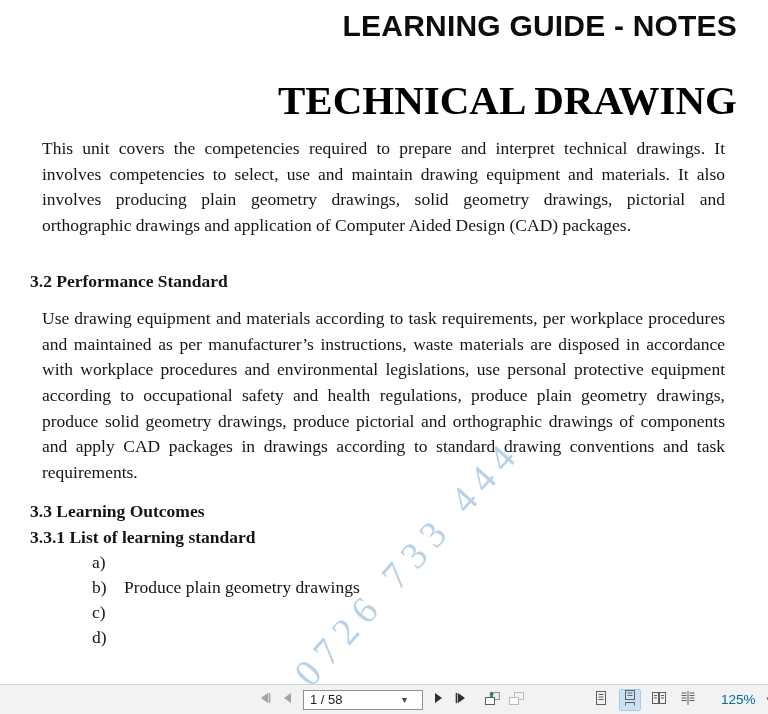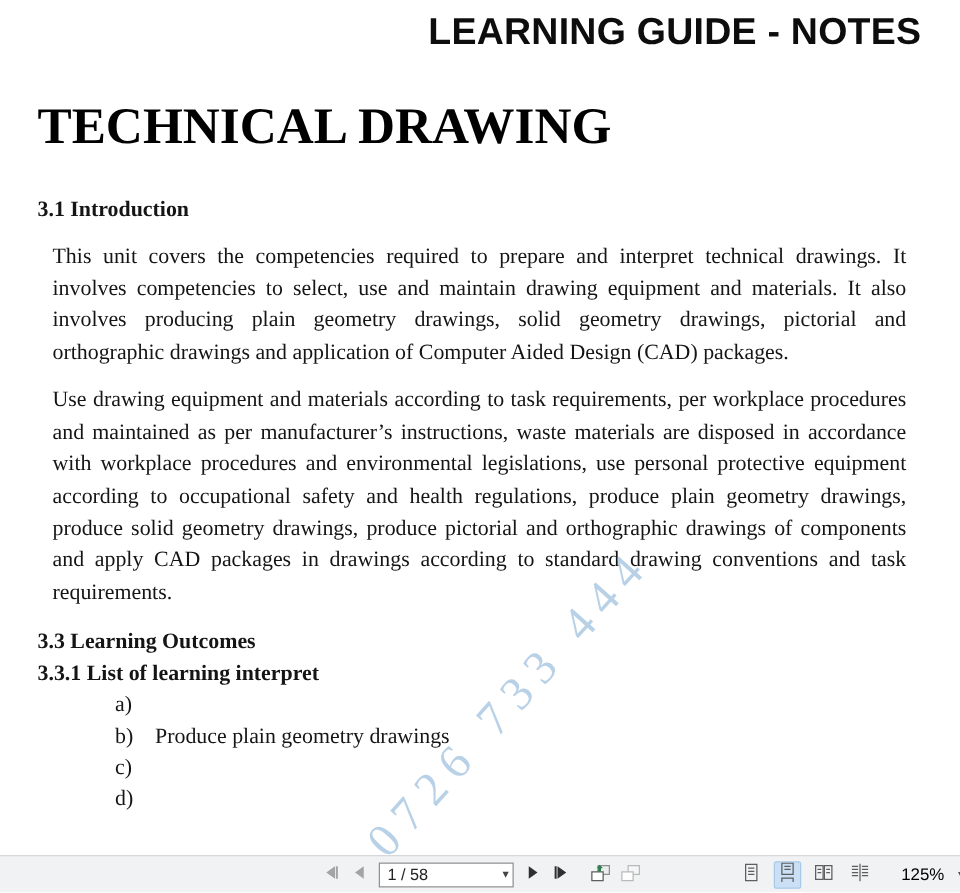--- a/index.html
+++ b/index.html
@@ -12,21 +12,21 @@
     position:absolute;left:0;top:0;right:0;bottom:30px;
     background:#ffffff;overflow:hidden;
   }
   .doc-inner{padding:8px 31px 0 30px;color:#151515;}
   .header-title{
     font-family:"Liberation Sans",sans-serif;font-weight:700;
     font-size:30px;line-height:36px;text-align:right;color:#0d0d0d;
     margin:0;letter-spacing:0.2px;
   }
   .main-title{
-    font-weight:700;font-size:41px;line-height:48px;text-align:left;
+    font-weight:700;font-size:41px;line-height:48px;text-align:right;
     color:#000;margin:32px 0 0 0;
   }
   .sec-heading{font-weight:700;font-size:17.5px;line-height:26px;margin:0;}
   .mt-s1{margin-top:30px;}
   .mt-s2{margin-top:29px;}
   .mt-s3{margin-top:4px;}
   .sec-body{
     font-size:17.5px;line-height:25.7px;text-align:justify;margin:12px;
   }
   .sub-heading{font-weight:700;font-size:17.5px;line-height:26px;margin:0;}
@@ -50,21 +50,21 @@
   }
   .nav-group{
     position:absolute;left:257px;top:0;height:29px;
     display:flex;align-items:center;gap:7px;
   }
   .tb-btn{
     width:16px;height:16px;display:flex;align-items:center;
     justify-content:center;cursor:default;background:none;border:none;padding:0;
   }
   .page-box{
-    width:108px;height:20px;background:#fff;border:1px solid #8f9091;
+    width:120px;height:20px;background:#fff;border:1px solid #8f9091;
     display:flex;align-items:center;box-sizing:border-box;
   }
   .page-box input{
     border:none;outline:none;width:92px;height:16px;font-size:13px;
     padding:0 0 0 6px;font-family:"Liberation Sans",sans-serif;color:#222;
     background:transparent;
   }
   .page-caret{font-size:10px;color:#444;line-height:10px;padding-right:3px;}
   .view-group{display:flex;align-items:center;gap:8px;margin-left:8px;}
   .layout-group{
@@ -73,38 +73,38 @@
   }
   .layout-btn{
     width:22px;height:22px;display:flex;align-items:center;justify-content:center;
     border:1px solid transparent;border-radius:2px;background:none;padding:0;
   }
   .layout-btn.selected{background:#cbe0f5;border-color:#a9c9e8;}
   .zoom-group{
     position:absolute;right:-4px;top:0;height:29px;
     display:flex;align-items:center;gap:11px;
   }
-  .zoom-label{font-size:13.5px;color:#000000;}
+  .zoom-label{font-size:13.5px;color:#0369a1;}
   .zoom-caret{font-size:11px;color:#4a4a4a;}
 </style>
 </head>
 <body>
 
 <div class="doc">
   <div class="doc-inner">
     <h2 class="header-title">LEARNING GUIDE - NOTES</h2>
     <h1 class="main-title">TECHNICAL DRAWING</h1>
 
-    <h3 class="sec-heading mt-s1">3.1 Introduction</h3>
     <p class="sec-body">This unit covers the competencies required to prepare and interpret technical drawings. It involves competencies to select, use and maintain drawing equipment and materials. It also involves producing plain geometry drawings, solid geometry drawings, pictorial and orthographic drawings and application of Computer Aided Design (CAD) packages.</p>
 
+    <h3 class="sec-heading mt-s2">3.2 Performance Standard</h3>
     <p class="sec-body">Use drawing equipment and materials according to task requirements, per workplace procedures and maintained as per manufacturer’s instructions, waste materials are disposed in accordance with workplace procedures and environmental legislations, use personal protective equipment according to occupational safety and health regulations, produce plain geometry drawings, produce solid geometry drawings, produce pictorial and orthographic drawings of components and apply CAD packages in drawings according to standard drawing conventions and task requirements.</p>
 
     <h3 class="sec-heading mt-s3">3.3 Learning Outcomes</h3>
-    <h3 class="sub-heading">3.3.1 List of learning interpret</h3>
+    <h3 class="sub-heading">3.3.1 List of learning standard</h3>
 
     <ul class="outcome-list">
       <li class="outcome-item">
         <span class="outcome-marker">a)</span>
       </li>
       <li class="outcome-item">
         <span class="outcome-marker">b)</span>
         <span>Produce plain geometry drawings</span>
       </li>
       <li class="outcome-item">

